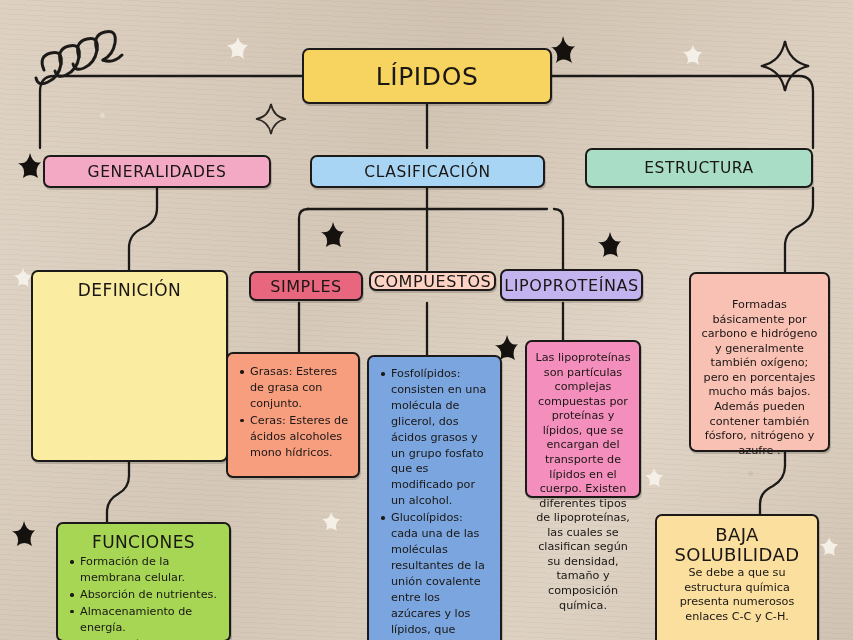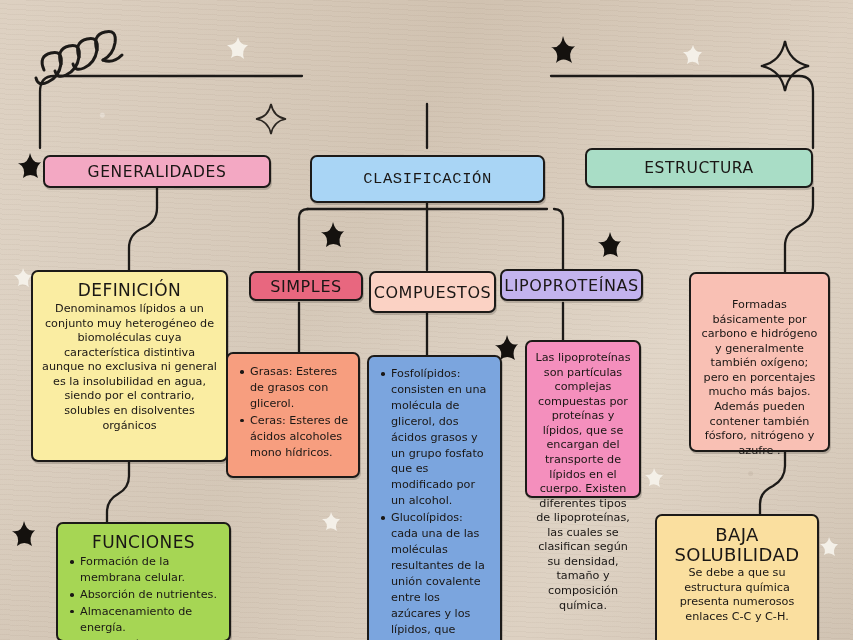--- a/index.html
+++ b/index.html
@@ -153,63 +153,65 @@
         </g>
       <g>
           <path d="M829 537 q2 8 9 7 q-6 5 -3 12 q-6 -5 -11 -1 q3 -7 -4 -11 q8 1 9 -7Z"></path>
         </g>
       <g>
           <path d="M223 619 q2 7 8 6 q-5 4 -2 11 q-5 -5 -10 -1 q3 -6 -4 -10 q7 1 8 -6Z"></path>
         </g>
     </g>
   </svg>
 
+  <div class="node hdr title-main" style="left:302px;top:48px;width:250px;height:56px;background:#f7d45f;">
+    <span>LÍPIDOS</span>
+  </div>
 
   <div class="node hdr hdr-l1" style="left:43px;top:155px;width:228px;height:33px;background:#f3a8c3;">
     <span>GENERALIDADES</span>
   </div>
 
-  <div class="node hdr hdr-l1" style="left:310px;top:155px;width:235px;height:48px;background:#a9d5f5;font-family:Liberation Mono, monospace;">
+  <div class="node hdr hdr-l1" style="left:310px;top:155px;width:235px;height:33px;background:#a9d5f5;">
     <span>CLASIFICACIÓN</span>
   </div>
 
   <div class="node hdr hdr-l1" style="left:585px;top:148px;width:228px;height:40px;background:#a9ddc6;">
     <span>ESTRUCTURA</span>
   </div>
 
   <div class="node hdr hdr-l2" style="left:249px;top:271px;width:114px;height:30px;background:#e8677f;">
     <span>SIMPLES</span>
   </div>
 
-  <div class="node hdr hdr-l2" style="left:369px;top:271px;width:127px;height:42px;background:#fbd2c4;">
+  <div class="node hdr hdr-l2" style="left:369px;top:271px;width:127px;height:20px;background:#fbd2c4;">
     <span>COMPUESTOS</span>
   </div>
 
   <div class="node hdr hdr-l2" style="left:500px;top:269px;width:143px;height:32px;background:#c3b3ee;">
     <span>LIPOPROTEÍNAS</span>
   </div>
 
   <div class="node body" style="left:31px;top:270px;width:197px;height:192px;background:#faeda2;">
     <span class="boxtitle">DEFINICIÓN</span>
-    <span class="ptext">Denominamos lípidos a un conjunto muy heterogéneo de biomoléculas cuya característica distintiva aunque no exclusiva ni general es la insolubilidad en agua, siendo por el contrario, solubles en disolventes orgánicos</span>
   </div>
 
   <div class="node body" style="left:56px;top:522px;width:175px;height:120px;background:#a6d654;">
     <span class="boxtitle">FUNCIONES</span>
     <ul class="bul">
       <li>Formación de la membrana celular.</li>
       <li>Absorción de nutrientes.</li>
       <li>Almacenamiento de energía.</li>
       <li>Aislante térmico.</li>
     </ul>
   </div>
 
   <div class="node body" style="left:226px;top:352px;width:134px;height:126px;background:#f79e7f;padding-top:10px;">
     <ul class="bul">
-      <li>Grasas: Esteres de grasos con glicerol.</li>
+      <li>Grasas: Esteres de grasa con conjunto.</li>
       <li>Ceras: Esteres de ácidos alcoholes mono hídricos.</li>
     </ul>
   </div>
 
   <div class="node body" style="left:367px;top:355px;width:135px;height:312px;background:#7ba5de;padding-top:9px;">
     <ul class="bul">
       <li>Fosfolípidos: consisten en una molécula de glicerol, dos ácidos grasos y un grupo fosfato que es modificado por un alcohol.</li>
       <li>Glucolípidos: cada una de las moléculas resultantes de la unión covalente entre los azúcares y los lípidos, que forman parte de las membranas biológicas.</li>
     </ul>
   </div>

